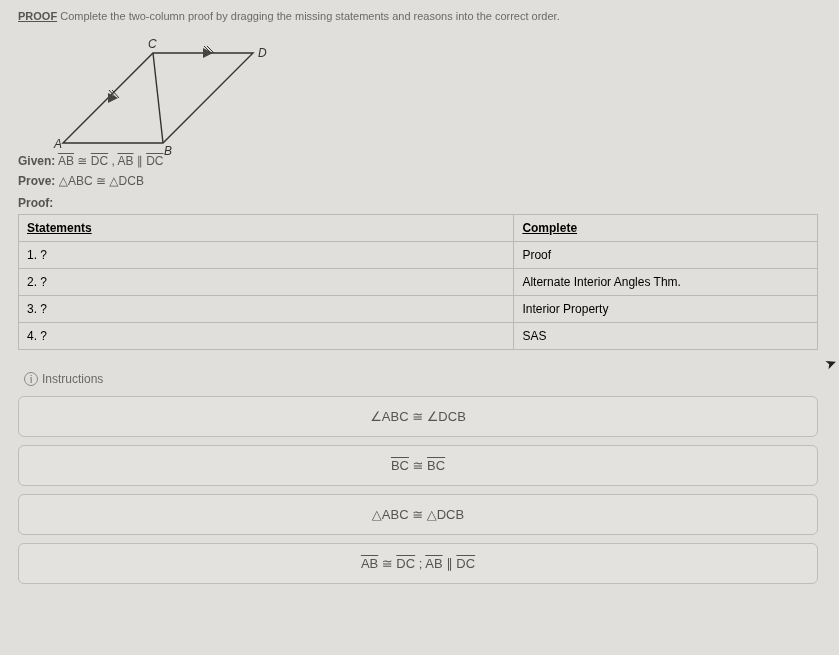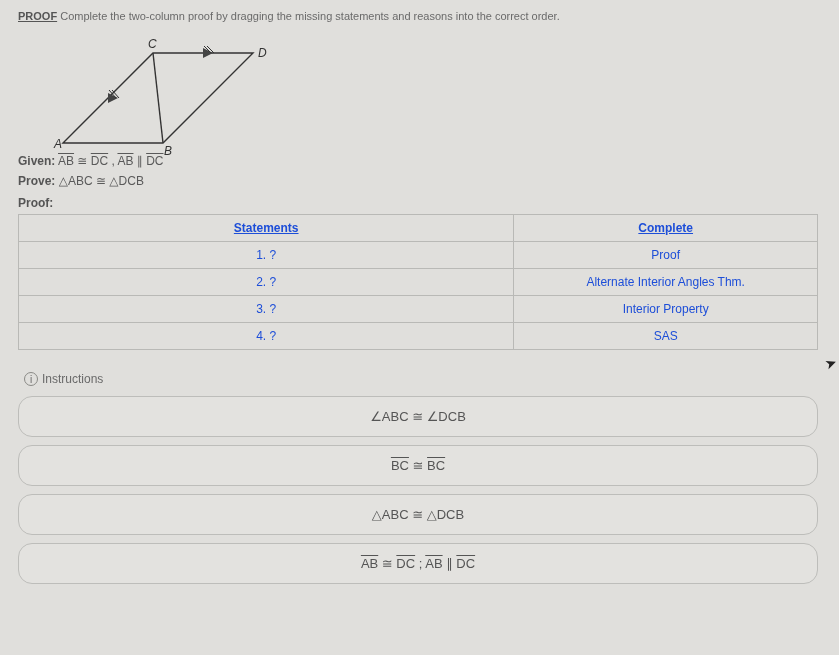--- a/index.html
+++ b/index.html
@@ -18,37 +18,37 @@
     .diagram { margin: 4px 0 6px 40px; width: 220px; height: 105px; position: relative; }
     .given-line, .prove-line { font-size: 12px; color: #5a5a5a; margin: 6px 0; }
     .given-line b, .prove-line b, .proof-heading { font-weight: bold; color:#555;}
     .proof-heading { margin: 8px 0 0 0; font-size: 12px; }
     .overline { text-decoration: overline; }
     .proof-table { width: 800px; border-collapse: collapse; margin-top: 4px; }
     .proof-table td, .proof-table th {
       border: 1px solid #b9b9b6;
       padding: 6px 8px;
       font-size: 12px;
-      text-align: center;
+      text-align: left;
       font-weight: normal;
-      color: #1d4ed8;
+      color: #000000;
       background: rgba(255,255,255,0.02);
     }
     .proof-table th { font-weight: bold; text-decoration: underline; }
     .proof-table td.stmt { width: 62%; }
     .instructions { margin: 22px 0 10px 6px; font-size: 12px; color: #6a6a6a; }
     .instructions .circle-i {
       display: inline-block; width: 14px; height: 14px; border: 1px solid #8a8a86;
       border-radius: 50%; text-align: center; line-height: 13px; font-size: 10px;
       margin-right: 4px; color:#6a6a6a;
     }
     .tile {
       width: 800px; border: 1px solid #bdbdba; background: rgba(255,255,255,0.1);
       padding: 12px 0; margin: 8px 0; text-align: center; font-size: 13px; color: #555;
-      border-radius: 14px;
+      border-radius: 6px;
     }
     .cursor-ptr {
       position: absolute; right: 2px; top: 355px; font-size: 14px; color: #222;
       transform: rotate(-20deg);
     }
     svg { overflow: visible; }
   </style>
 </head>
 <body>
 

